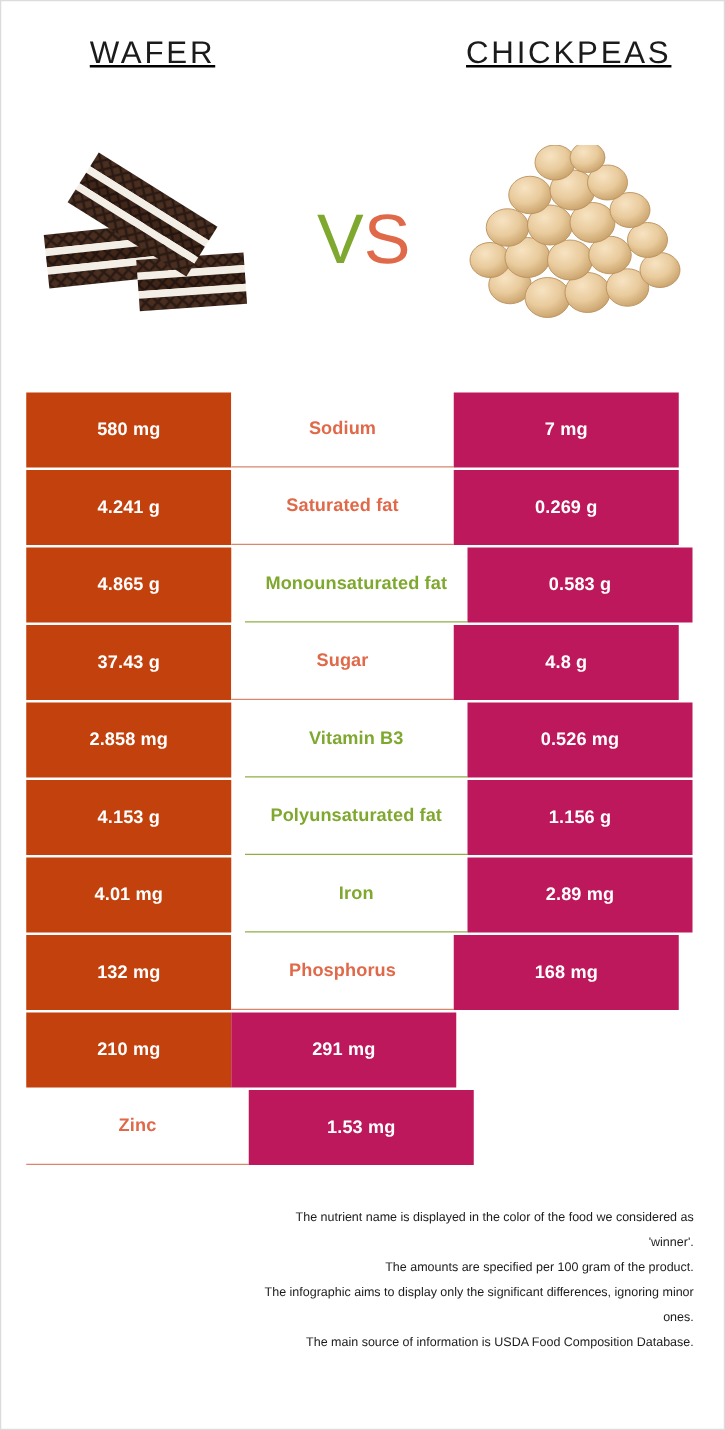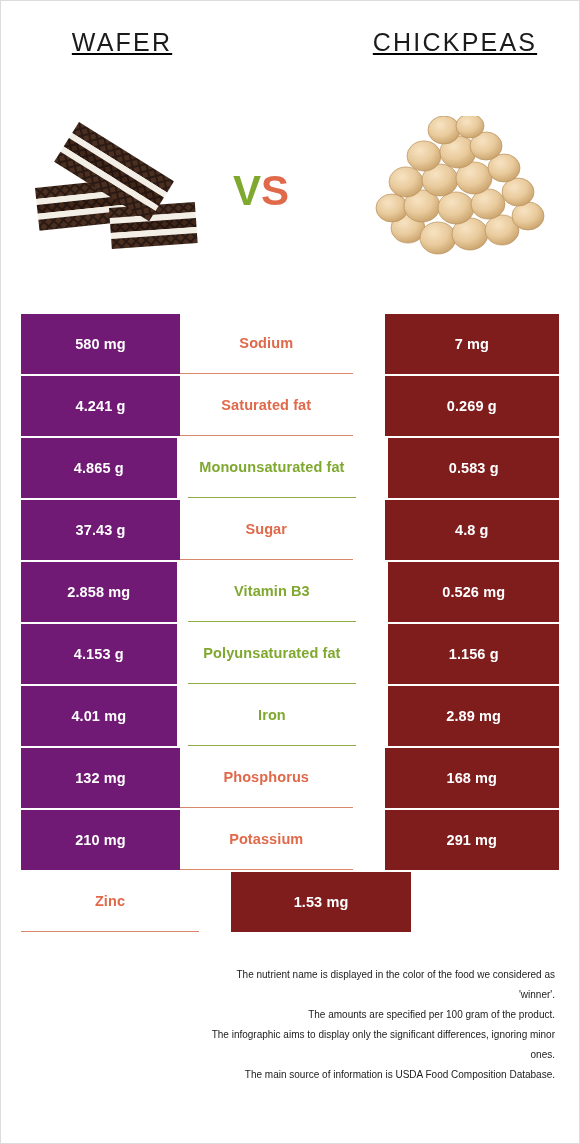--- a/index.html
+++ b/index.html
@@ -59,22 +59,23 @@
   }
   .hero-cell {
     width: 232px;
     height: 196px;
     display: flex;
     align-items: center;
     justify-content: center;
   }
   .vs {
     width: 116px;
-    font-size: 42px;
-    font-weight: 700;
+    text-align: center;
+    font-size: 56px;
+    font-weight: 400;
     line-height: 1;
     letter-spacing: 0px;
     font-family: "Liberation Sans", sans-serif;
   }
   .vs .v { color: #7FA82F; }
   .vs .s { color: #E0694A; }
 
   
   .wafer-art { width: 180px; height: 150px; }
   
@@ -98,38 +99,37 @@
   .cell {
     display: flex;
     align-items: center;
     justify-content: center;
     font-size: 14.5px;
     line-height: 1;
     letter-spacing: 0.1px;
   }
   .cell-left {
     width: 164px;
-    background: #701a75;
+    background: #c2410c;
     color: #ffffff;
     font-weight: bold;
   }
   .cell-mid {
     width: 178px;
     background: #ffffff;
     font-weight: bold;
     font-size: 14.5px;
     text-align: center;
     border-bottom: 1px solid transparent;
   }
   .cell-right {
     width: 180px;
-    background: #7f1d1d;
+    background: #be185d;
     color: #ffffff;
     font-weight: bold;
-    margin-left: 32px;
   }
   .win-green  { color: #7FA82F; }
   .win-orange { color: #E0694A; }
   .sep-green  { border-bottom-color: #8FAF46; margin-left: 11px; }
   .sep-orange { border-bottom-color: #D8866C; }
 
   
   .footnote {
     position: absolute;
     left: 26px;
@@ -269,21 +269,20 @@
         <div class="cell cell-mid win-green sep-green">Iron</div>
         <div class="cell cell-right">2.89 mg</div>
       </div>
       <div class="row">
         <div class="cell cell-left">132 mg</div>
         <div class="cell cell-mid win-orange sep-orange">Phosphorus</div>
         <div class="cell cell-right">168 mg</div>
       </div>
       <div class="row">
         <div class="cell cell-left">210 mg</div>
-        <div class="cell cell-mid win-orange sep-orange">Potassium</div>
         <div class="cell cell-right">291 mg</div>
       </div>
       <div class="row">
         <div class="cell cell-mid win-orange sep-orange">Zinc</div>
         <div class="cell cell-right">1.53 mg</div>
       </div>
     </div>
 
   <div class="footnote">
     <span class="fn-line">The nutrient name is displayed in the color of the food we considered as</span>

